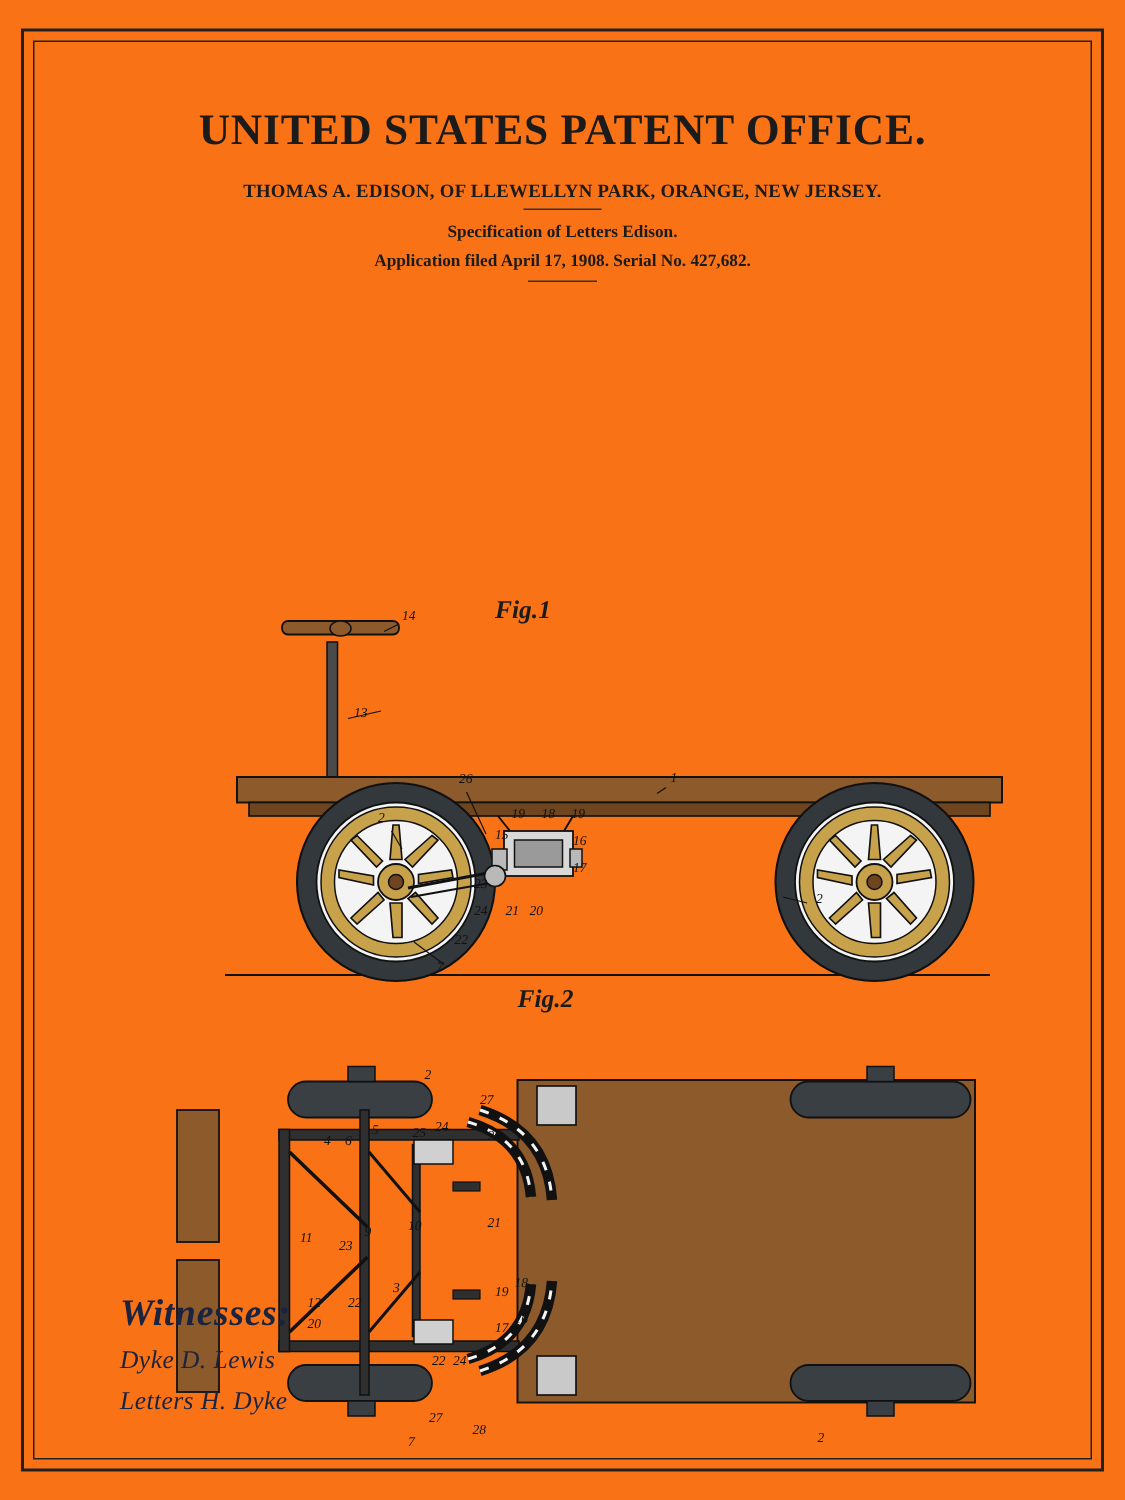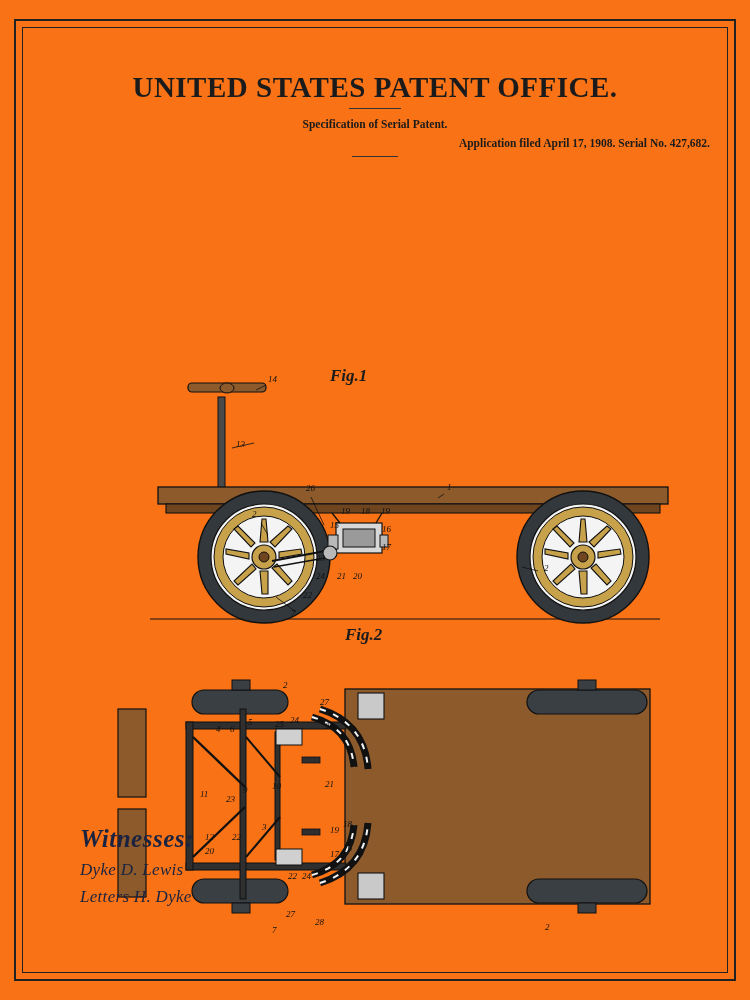--- a/index.html
+++ b/index.html
@@ -98,21 +98,21 @@
     background: #333;
     margin: 4px auto 0 auto;
   }
   .spec-line {
     text-align: center;
     font-size: 11.5px;
     font-weight: bold;
     margin-top: 9px;
   }
   .app-line {
-    text-align: right;
+    text-align: center;
     font-size: 11.5px;
     font-weight: bold;
     margin-top: 7px;
   }
   .rule-short2 {
     width: 46px;
     height: 1px;
     background: #333;
     margin: 7px auto 0 auto;
   }
@@ -138,21 +138,21 @@
   }
   .leadnum {
     font-family: "Liberation Serif", serif;
     font-style: italic;
     font-size: 9px;
     fill: #111;
   }
 
   
   .sig-block { position: absolute; }
-  #witness-block { left: 40px; top: 780px; }
+  #witness-block { left: 40px; top: 817px; }
   #inventor-block { left: 420px; top: 760px; }
 
   .script {
     font-family: "Liberation Serif", serif;
     font-style: italic;
     color: #1a2340;
   }
   .script-head {
     font-size: 25px;
     font-weight: bold;
@@ -183,24 +183,25 @@
 </head>
 <body>
 
 <div class="page">
   <div class="border-outer"></div>
   <div class="border-inner"></div>
 
   <div class="content">
 
     <div class="office-title">UNITED STATES PATENT OFFICE.</div>
+    <div class="inventor-line">THOMAS A. EDISON, OF LLEWELLYN PARK, ORANGE, NEW JERSEY.</div>
 
 
     <div class="rule-short"></div>
-    <div class="spec-line">Specification of Serial Patent.</div>
+    <div class="spec-line">Specification of Letters Edison.</div>
     <div class="app-line">Application filed April 17, 1908.   Serial No. 427,682.</div>
     <div class="rule-short2"></div>
 
     <div class="figure-area">
 
       <div class="fig-label" id="fig1-label">Fig.1</div>
       <div class="fig-label" id="fig2-label">Fig.2</div>
 
       <svg class="drawing" id="fig1-svg" width="670" height="500" viewBox="0 0 670 500" style="top:0;left:0;">
 

